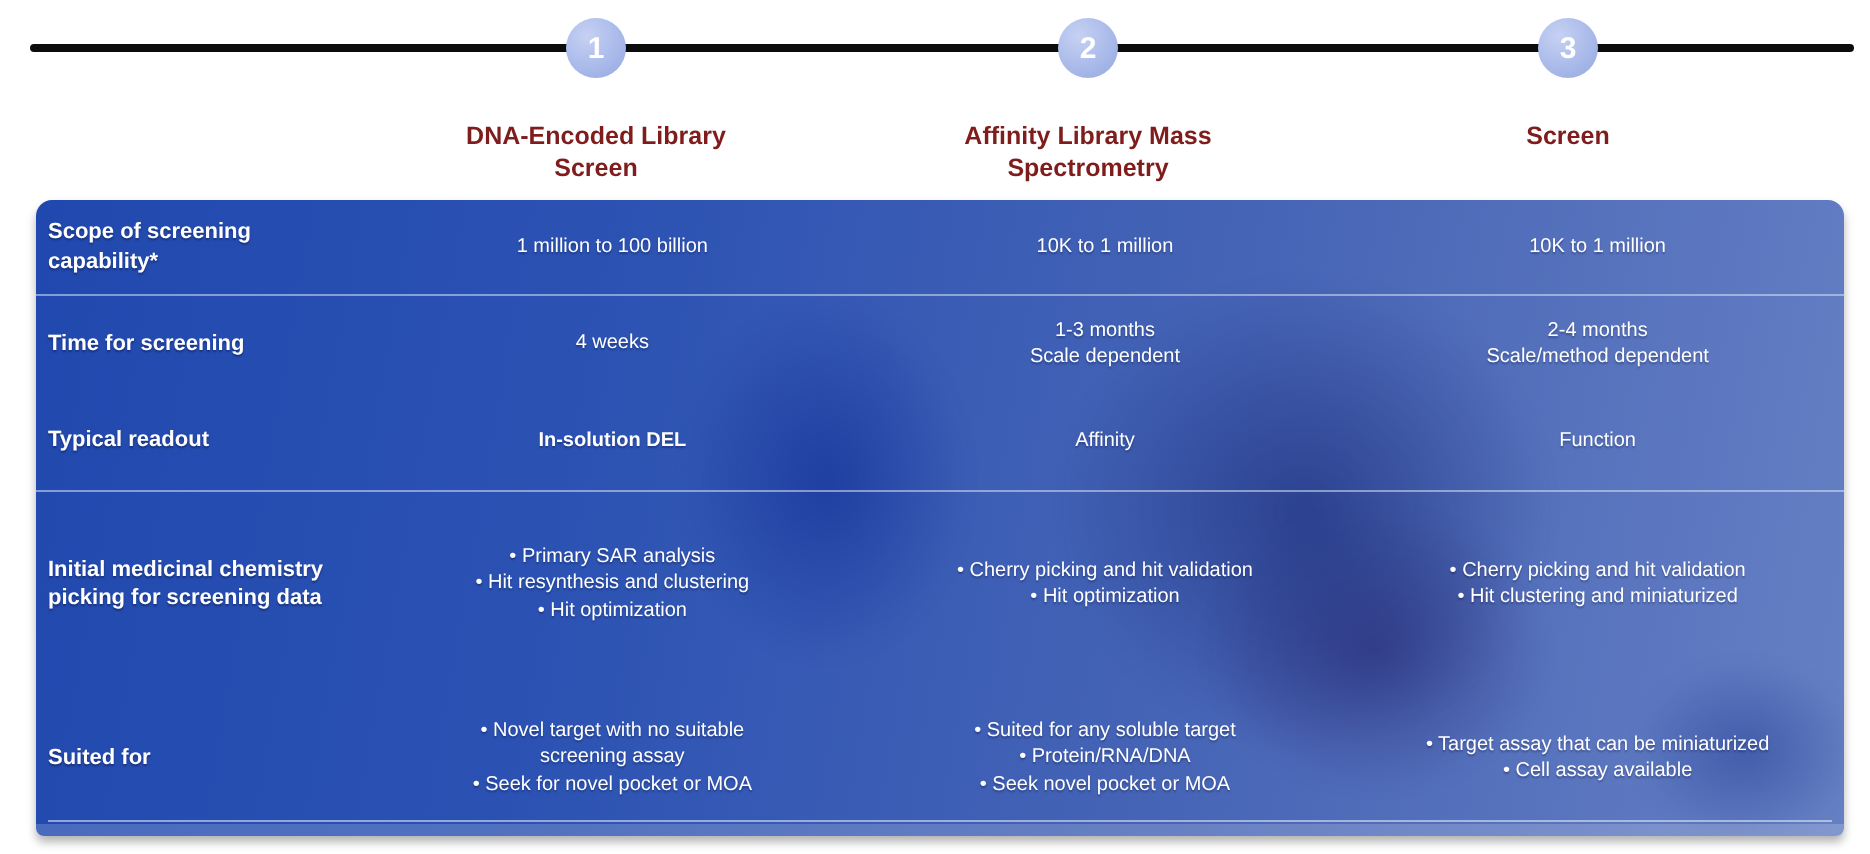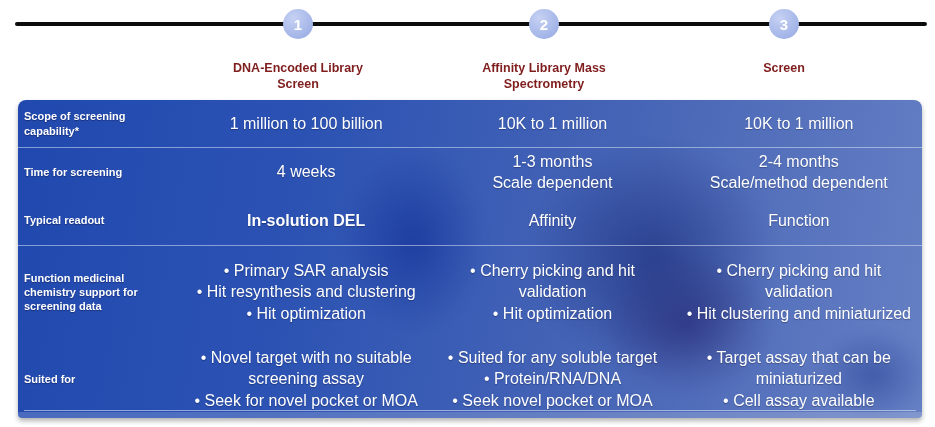--- a/index.html
+++ b/index.html
@@ -40,21 +40,21 @@
   .row{
     position:relative;display:grid;grid-template-columns:165px 1fr 1fr 1fr;
     align-items:center;
   }
   .row.sep{border-top:1px solid rgba(215,225,245,0.55);}
   .r1{height:47px;} .r2{height:48px;} .r3{height:49px;} .r4{height:92px;} .r5{height:82px;padding-bottom:0;}
   .row-label{
     text-align:left;font-weight:bold;font-size:11px;line-height:1.3;padding:0 6px;
     text-shadow:0 1px 1px rgba(0,0,30,0.35);
   }
-  .cell{text-align:center;font-size:16px;line-height:1.32;padding:0 8px;
+  .cell{text-align:center;font-size:10px;line-height:1.32;padding:0 8px;
     text-shadow:0 1px 1px rgba(0,0,30,0.30);}
   .cell .line{display:block;}
   .r3 .bold-cell .line{font-weight:bold;}
   .bottom-line{position:absolute;left:6px;right:6px;bottom:7px;height:1px;background:rgba(235,240,252,0.55);}
   .bottom-band{position:absolute;left:0;right:0;bottom:0;height:6px;background:rgba(255,255,255,0.18);}
 </style>
 </head>
 <body>
 
 <div class="canvas">
@@ -124,21 +124,21 @@
       </div>
       <div class="cell">
         <span class="line">Affinity</span>
       </div>
       <div class="cell">
         <span class="line">Function</span>
       </div>
     </div>
 
     <div class="row r4 sep">
-      <div class="row-label">Function medicinal chemistry support for screening data</div>
+      <div class="row-label">Initial medicinal chemistry picking for screening data</div>
       <div class="cell">
         <span class="line">• Primary SAR analysis</span>
         <span class="line">• Hit resynthesis and clustering</span>
         <span class="line">• Hit optimization</span>
       </div>
       <div class="cell">
         <span class="line">• Cherry picking and hit validation</span>
         <span class="line">• Hit optimization</span>
       </div>
       <div class="cell">

